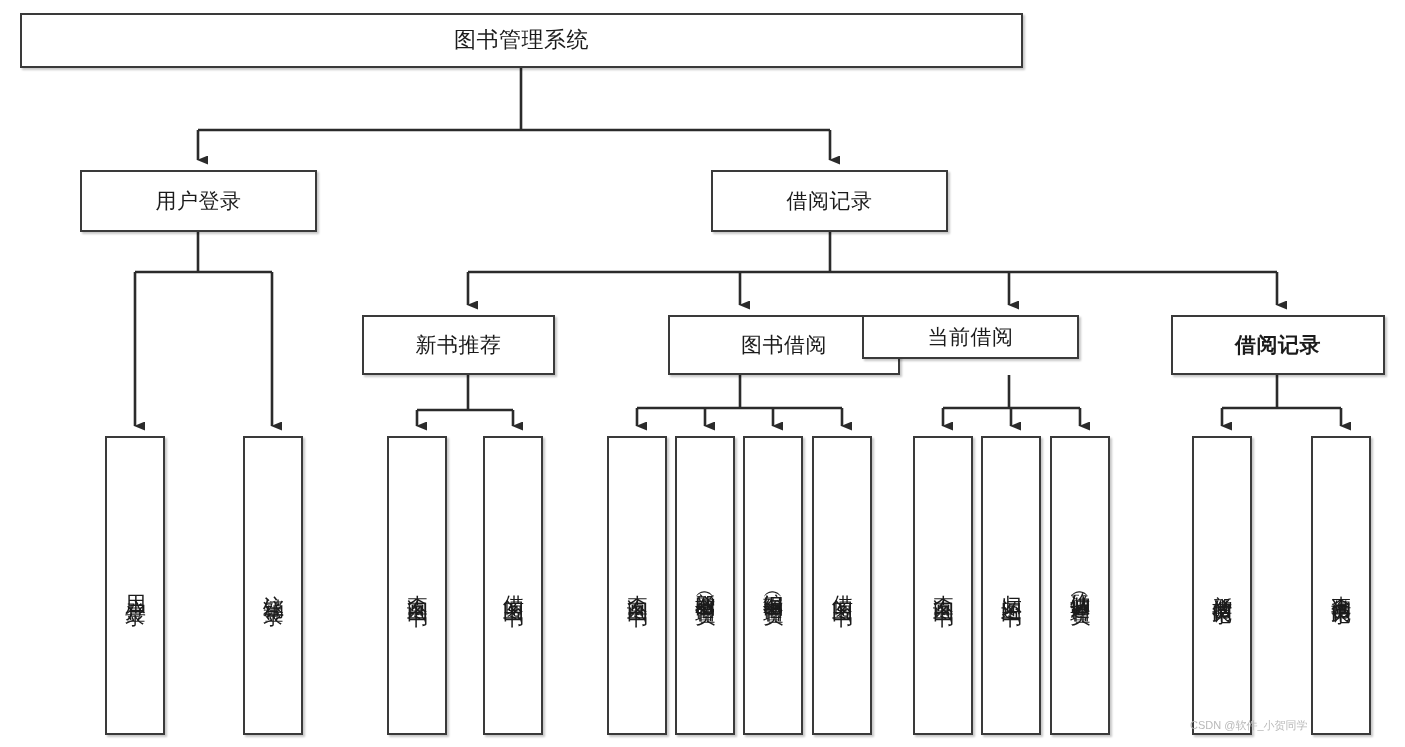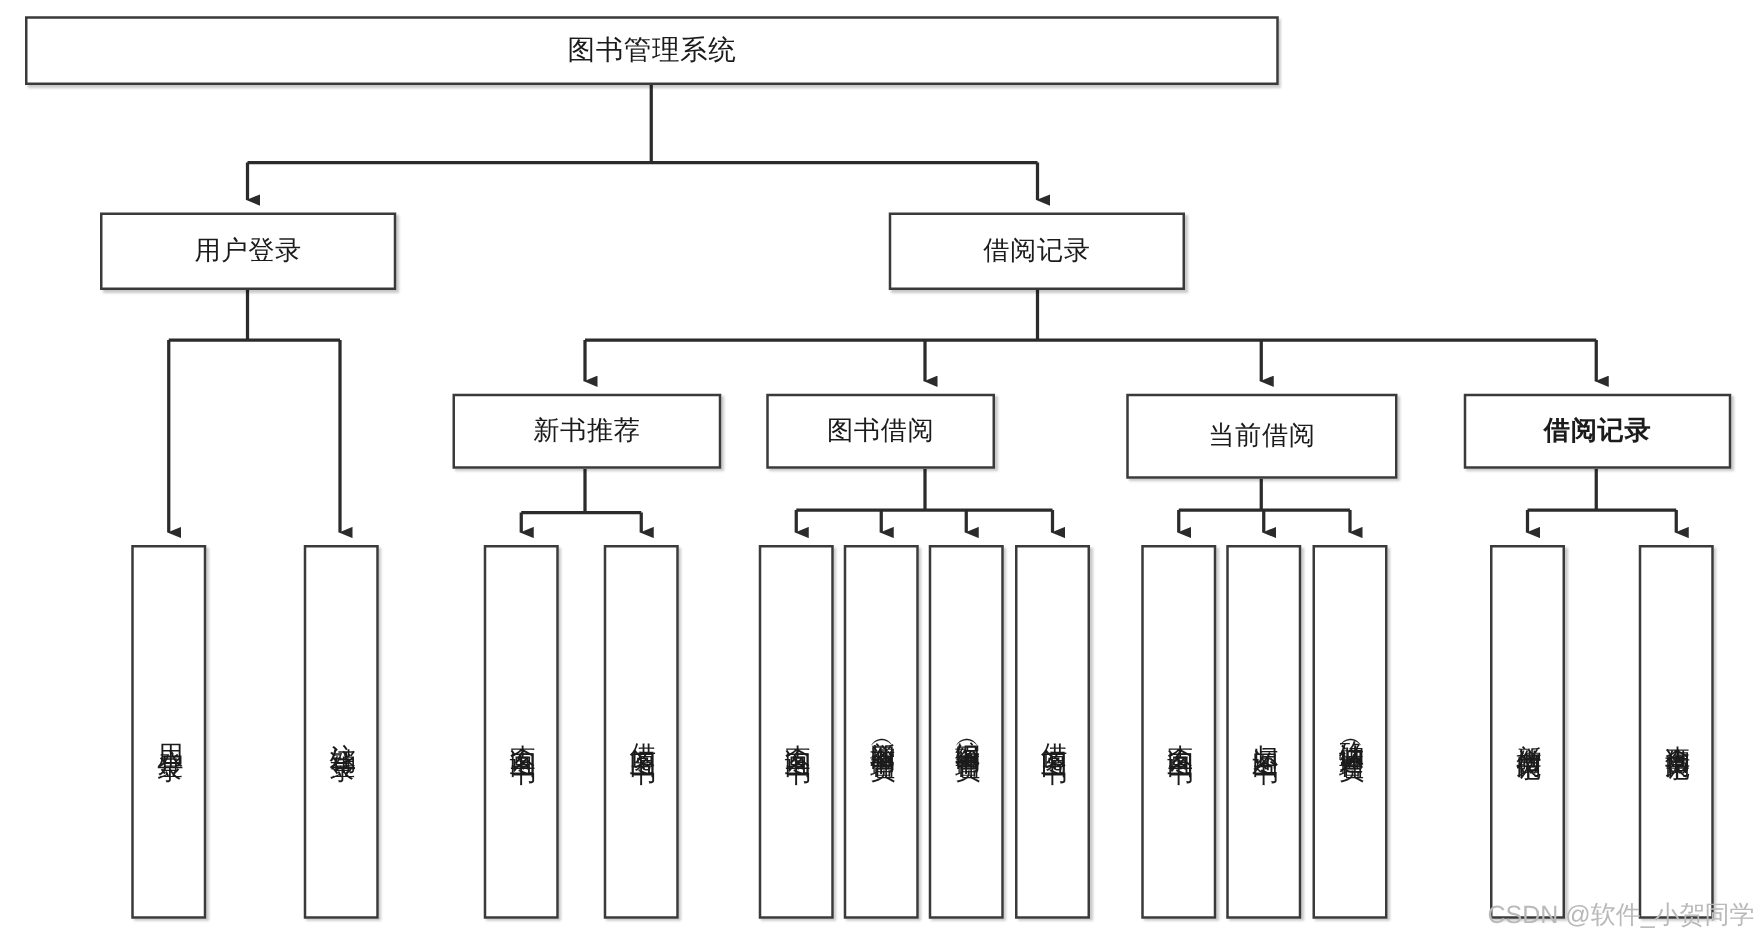--- a/index.html
+++ b/index.html
@@ -64,21 +64,21 @@
     white-space: nowrap;
     text-align: center;
   }
   .node.vert.tall-text .node-label {
     font-size: 20px;
     letter-spacing: 2px;
   }
   .watermark {
     position: absolute;
     color: #b9b9b9;
-    font-size: 20px;
+    font-size: 11px;
     white-space: nowrap;
     user-select: none;
     font-family: "Liberation Sans", "DejaVu Sans", sans-serif;
   }
 </style>
 </head>
 <body>
 
 <div id="diagram-canvas">
 
@@ -137,29 +137,29 @@
   </div>
 
   <div class="node horiz" style="left:80px; top:170px; width:237px; height:62px;">
     <span class="node-label">用户登录</span>
   </div>
 
   <div class="node horiz" style="left:711px; top:170px; width:237px; height:62px;">
     <span class="node-label">借阅记录</span>
   </div>
 
-  <div class="node horiz" style="left:362px; top:315px; width:215px; height:60px;align-items:center;">
+  <div class="node horiz" style="left:362px; top:315px; width:193px; height:60px;align-items:center;">
     <span class="node-label">新书推荐</span>
   </div>
 
-  <div class="node horiz" style="left:613px; top:315px; width:183px; height:60px;">
+  <div class="node horiz" style="left:668px; top:315px; width:232px; height:60px;">
     <span class="node-label">图书借阅</span>
   </div>
 
-  <div class="node horiz" style="left:901px; top:315px; width:217px; height:68px;">
+  <div class="node horiz" style="left:862px; top:315px; width:217px; height:44px;">
     <span class="node-label">当前借阅</span>
   </div>
 
   <div class="node horiz" style="left:1171px; top:315px; width:214px; height:60px;font-weight:bold;">
     <span class="node-label">借阅记录</span>
   </div>
 
   <div class="node vert" style="left:105px; top:436px; width:60px; height:299px;">
     <span class="node-label">用户登录</span>
   </div>

